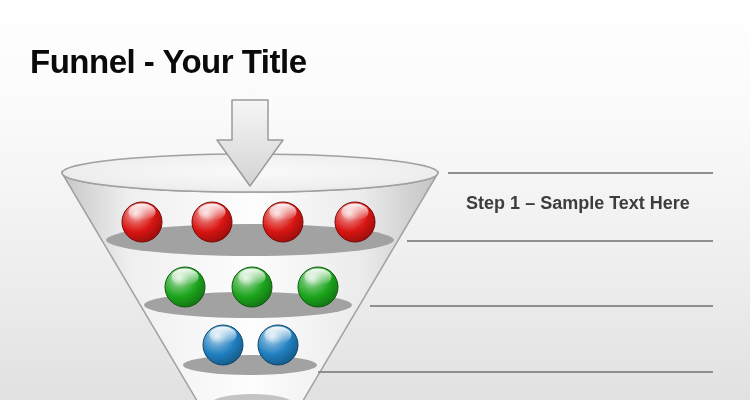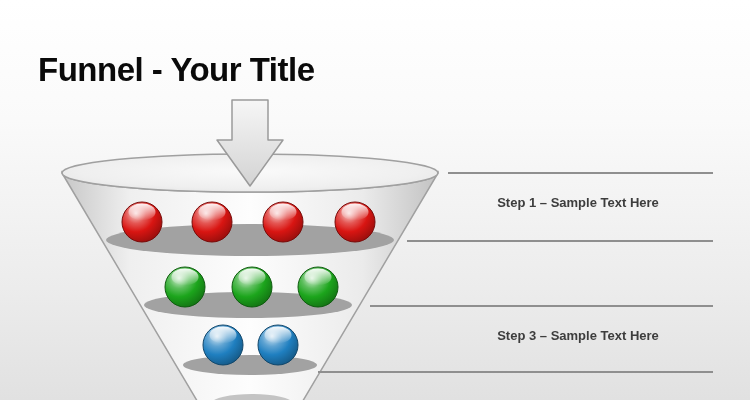--- a/index.html
+++ b/index.html
@@ -6,33 +6,33 @@
   body{
     width:750px;height:400px;overflow:hidden;
     font-family:"Liberation Sans",sans-serif;
     position:relative;
   }
   .slide{
     position:absolute;left:0;top:0;width:750px;height:400px;
     background:linear-gradient(180deg,#ffffff 0%,#fafafa 30%,#ececec 72%,#e1e1e1 100%);
   }
   .slide-title{
-    position:absolute;left:22px;top:37px;margin:16px;
+    position:absolute;left:22px;top:37px;margin:8px;
     font-size:33px;line-height:33px;font-weight:bold;color:#0a0a0a;
     letter-spacing:-0.5px;white-space:nowrap;
   }
   .funnel-svg{position:absolute;left:0;top:0;}
   .divider{position:absolute;height:2px;background:#8f8f8f;}
   .divider.d1{left:448px;top:172px;width:265px;}
   .divider.d2{left:407px;top:240px;width:306px;}
   .divider.d3{left:370px;top:305px;width:343px;}
   .divider.d4{left:318px;top:371px;width:395px;}
   .step-label{
     position:absolute;left:460px;width:236px;text-align:center;
-    font-size:13px;line-height:22px;font-weight:bold;color:#3d3d3d;
+    font-size:18px;line-height:22px;font-weight:bold;color:#3d3d3d;
     white-space:nowrap;
   }
   .step-label.s1{top:192px;}
   .step-label.s2{top:260px;}
   .step-label.s3{top:325px;}
 </style>
 </head>
 <body>
 
 <div class="slide">
@@ -117,15 +117,14 @@
 
     <path d="M 232 100 L 268 100 L 268 140 L 283 140 L 250 186 L 217 140 L 232 140 Z" fill="url(#arrowGrad)" stroke="#9a9a9a" stroke-width="1.5" stroke-linejoin="round"></path>
   </svg>
 
   <div class="divider d1"></div>
   <div class="divider d2"></div>
   <div class="divider d3"></div>
   <div class="divider d4"></div>
 
   <div class="step-label s1">Step 1 – Sample Text Here</div>
-  <div class="step-label s3">Step 3 – Sample Text Here</div>
 
 </div>
 
 </body></html>

